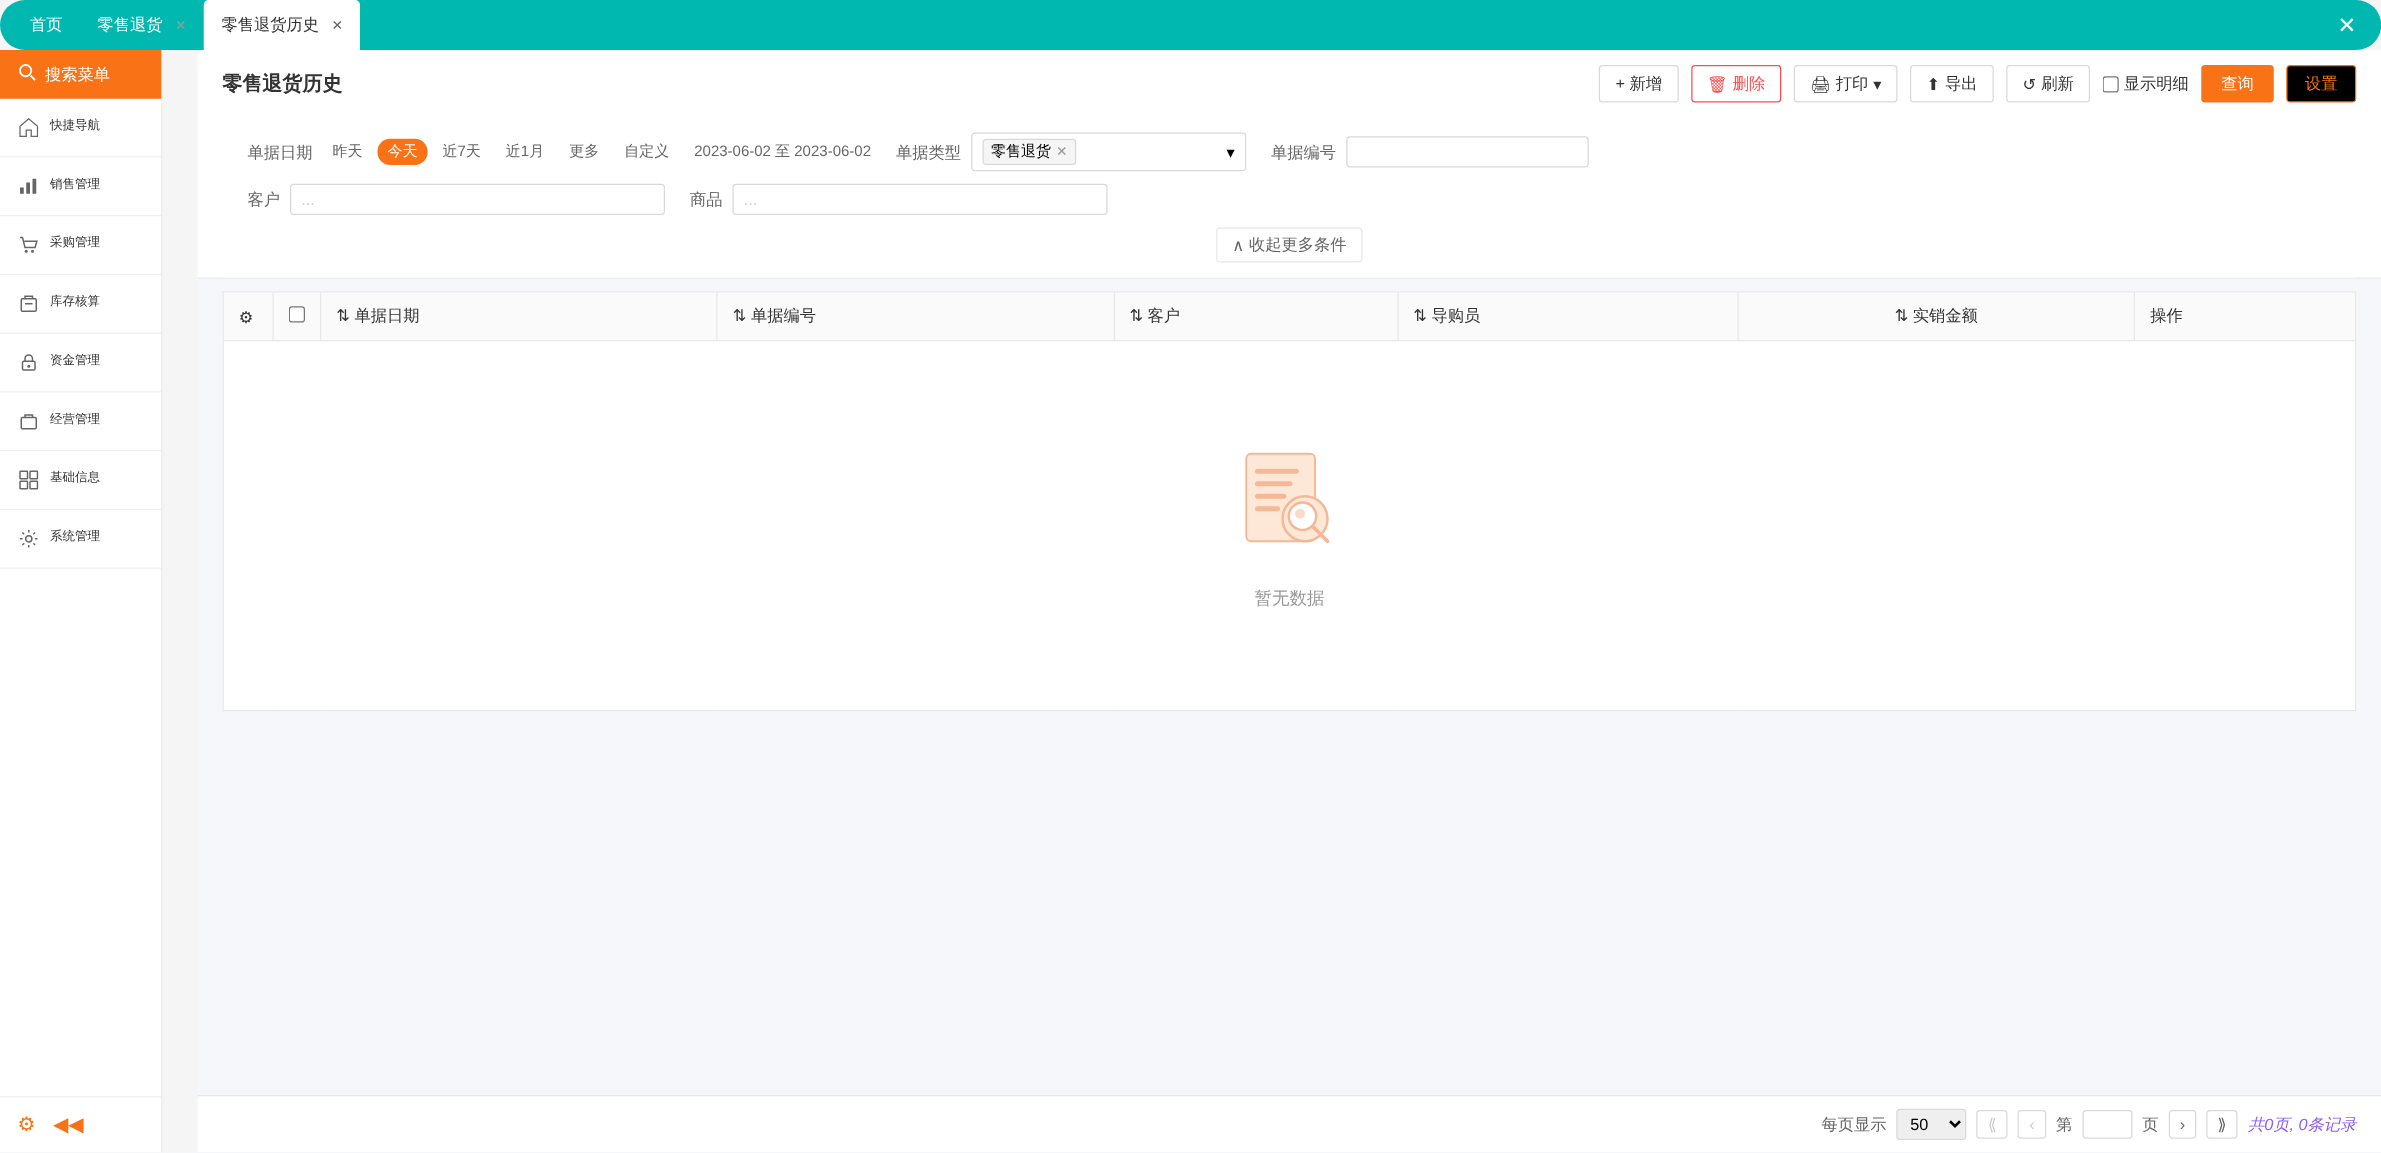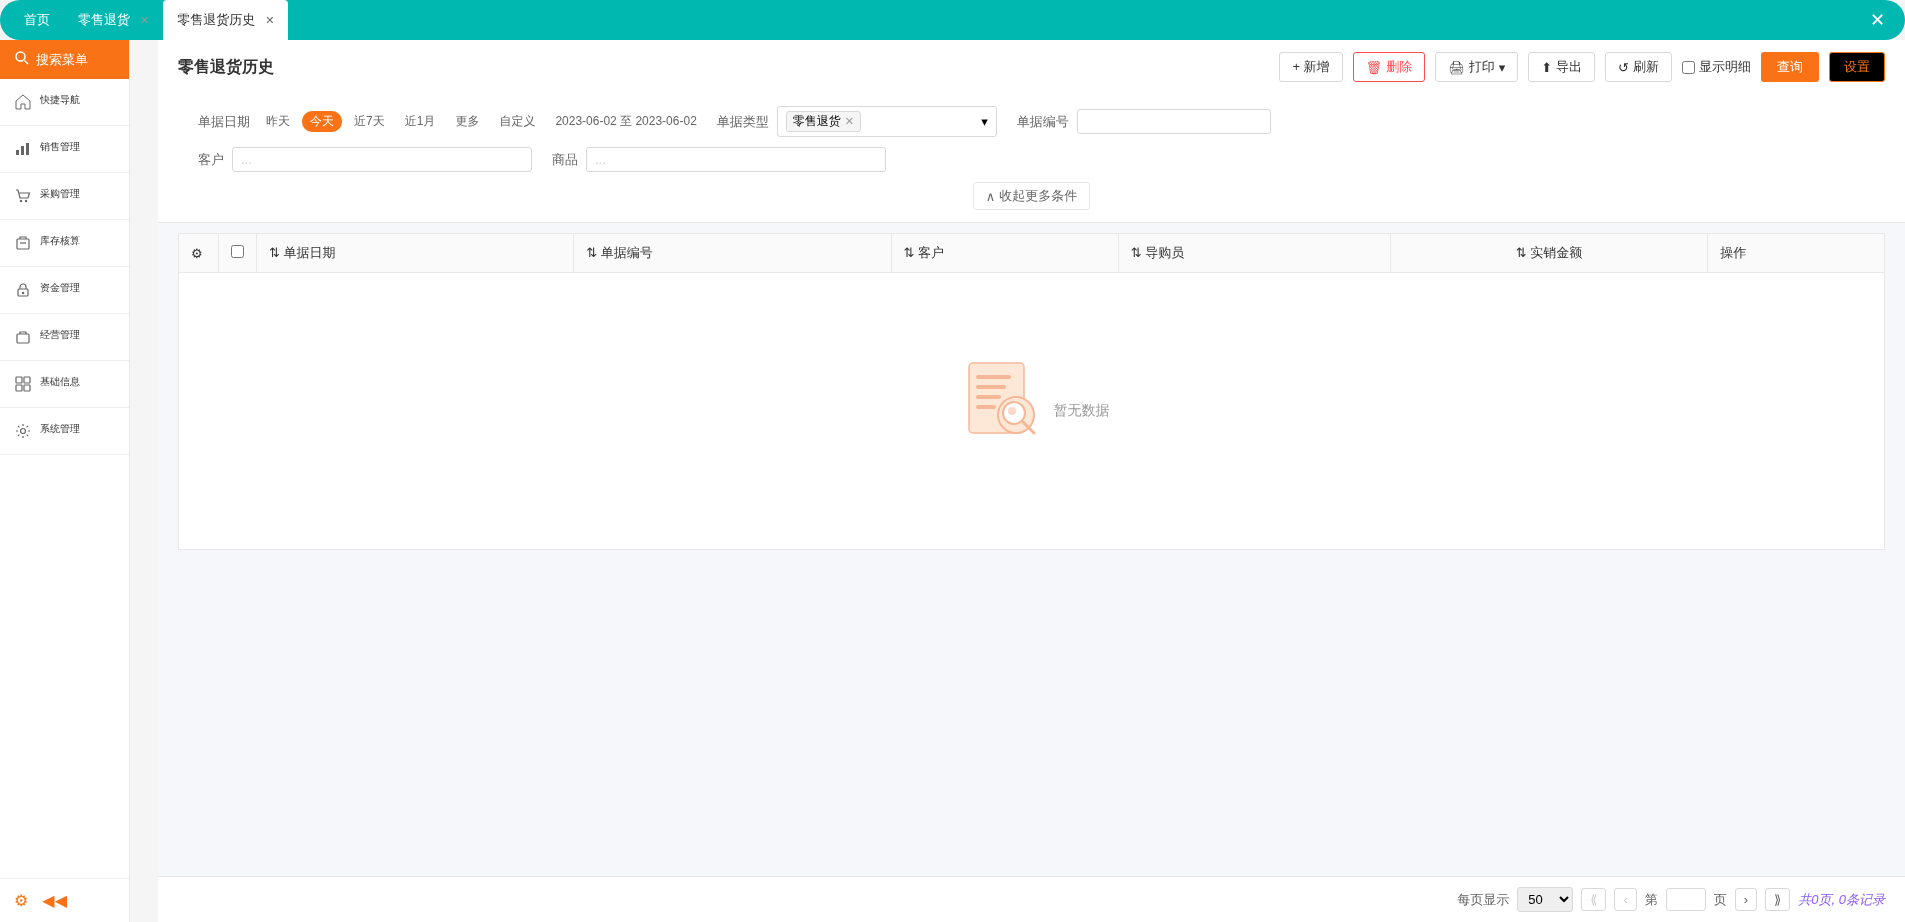--- a/index.html
+++ b/index.html
@@ -54,21 +54,21 @@
     .tag { background: #f5f5f5; border: 1px solid #d9d9d9; padding: 1px 6px; border-radius: 3px; font-size: 12px; display: flex; align-items: center; gap: 4px; }
     .tag-close { cursor: pointer; color: #999; font-size: 11px; }
     .collapse-btn { display: flex; align-items: center; gap: 4px; color: #666; cursor: pointer; font-size: 13px; border: 1px solid #e8e8e8; background: #fff; padding: 4px 12px; border-radius: 3px; margin: 0 auto; }
 
     
     .table-area { flex: 1; overflow: auto; padding: 10px 20px; }
     .data-table { width: 100%; background: #fff; border-collapse: collapse; border: 1px solid #e8e8e8; }
     .data-table th { background: #fafafa; border-bottom: 1px solid #e8e8e8; border-right: 1px solid #e8e8e8; padding: 10px 12px; text-align: left; color: #333; font-weight: 500; font-size: 13px; white-space: nowrap; }
     .th-settings { width: 40px; text-align: center; }
     .th-check { width: 36px; text-align: center; }
-    .empty-state { display: flex; align-items: center; justify-content: center; padding: 80px 0; }
+    .empty-state { display: flex; flex-direction: column; align-items: center; justify-content: center; padding: 80px 0; }
     .empty-text { color: #999; font-size: 14px; }
 
     
     .pagination-bar { background: #fff; border-top: 1px solid #e8e8e8; padding: 10px 20px; display: flex; align-items: center; justify-content: flex-end; gap: 8px; flex-shrink: 0; }
     .pagination-label { color: #666; font-size: 13px; }
     .pagination-select { border: 1px solid #d9d9d9; border-radius: 3px; padding: 3px 6px; font-size: 13px; }
     .pagination-btn { border: 1px solid #d9d9d9; background: #fff; padding: 3px 8px; border-radius: 3px; cursor: pointer; color: #666; font-size: 13px; }
     .pagination-btn:disabled { color: #ccc; cursor: not-allowed; }
     .pagination-info { color: #8b5cf6; font-size: 13px; font-style: italic; }
     .page-input { border: 1px solid #d9d9d9; border-radius: 3px; padding: 3px 6px; width: 40px; text-align: center; font-size: 13px; }

